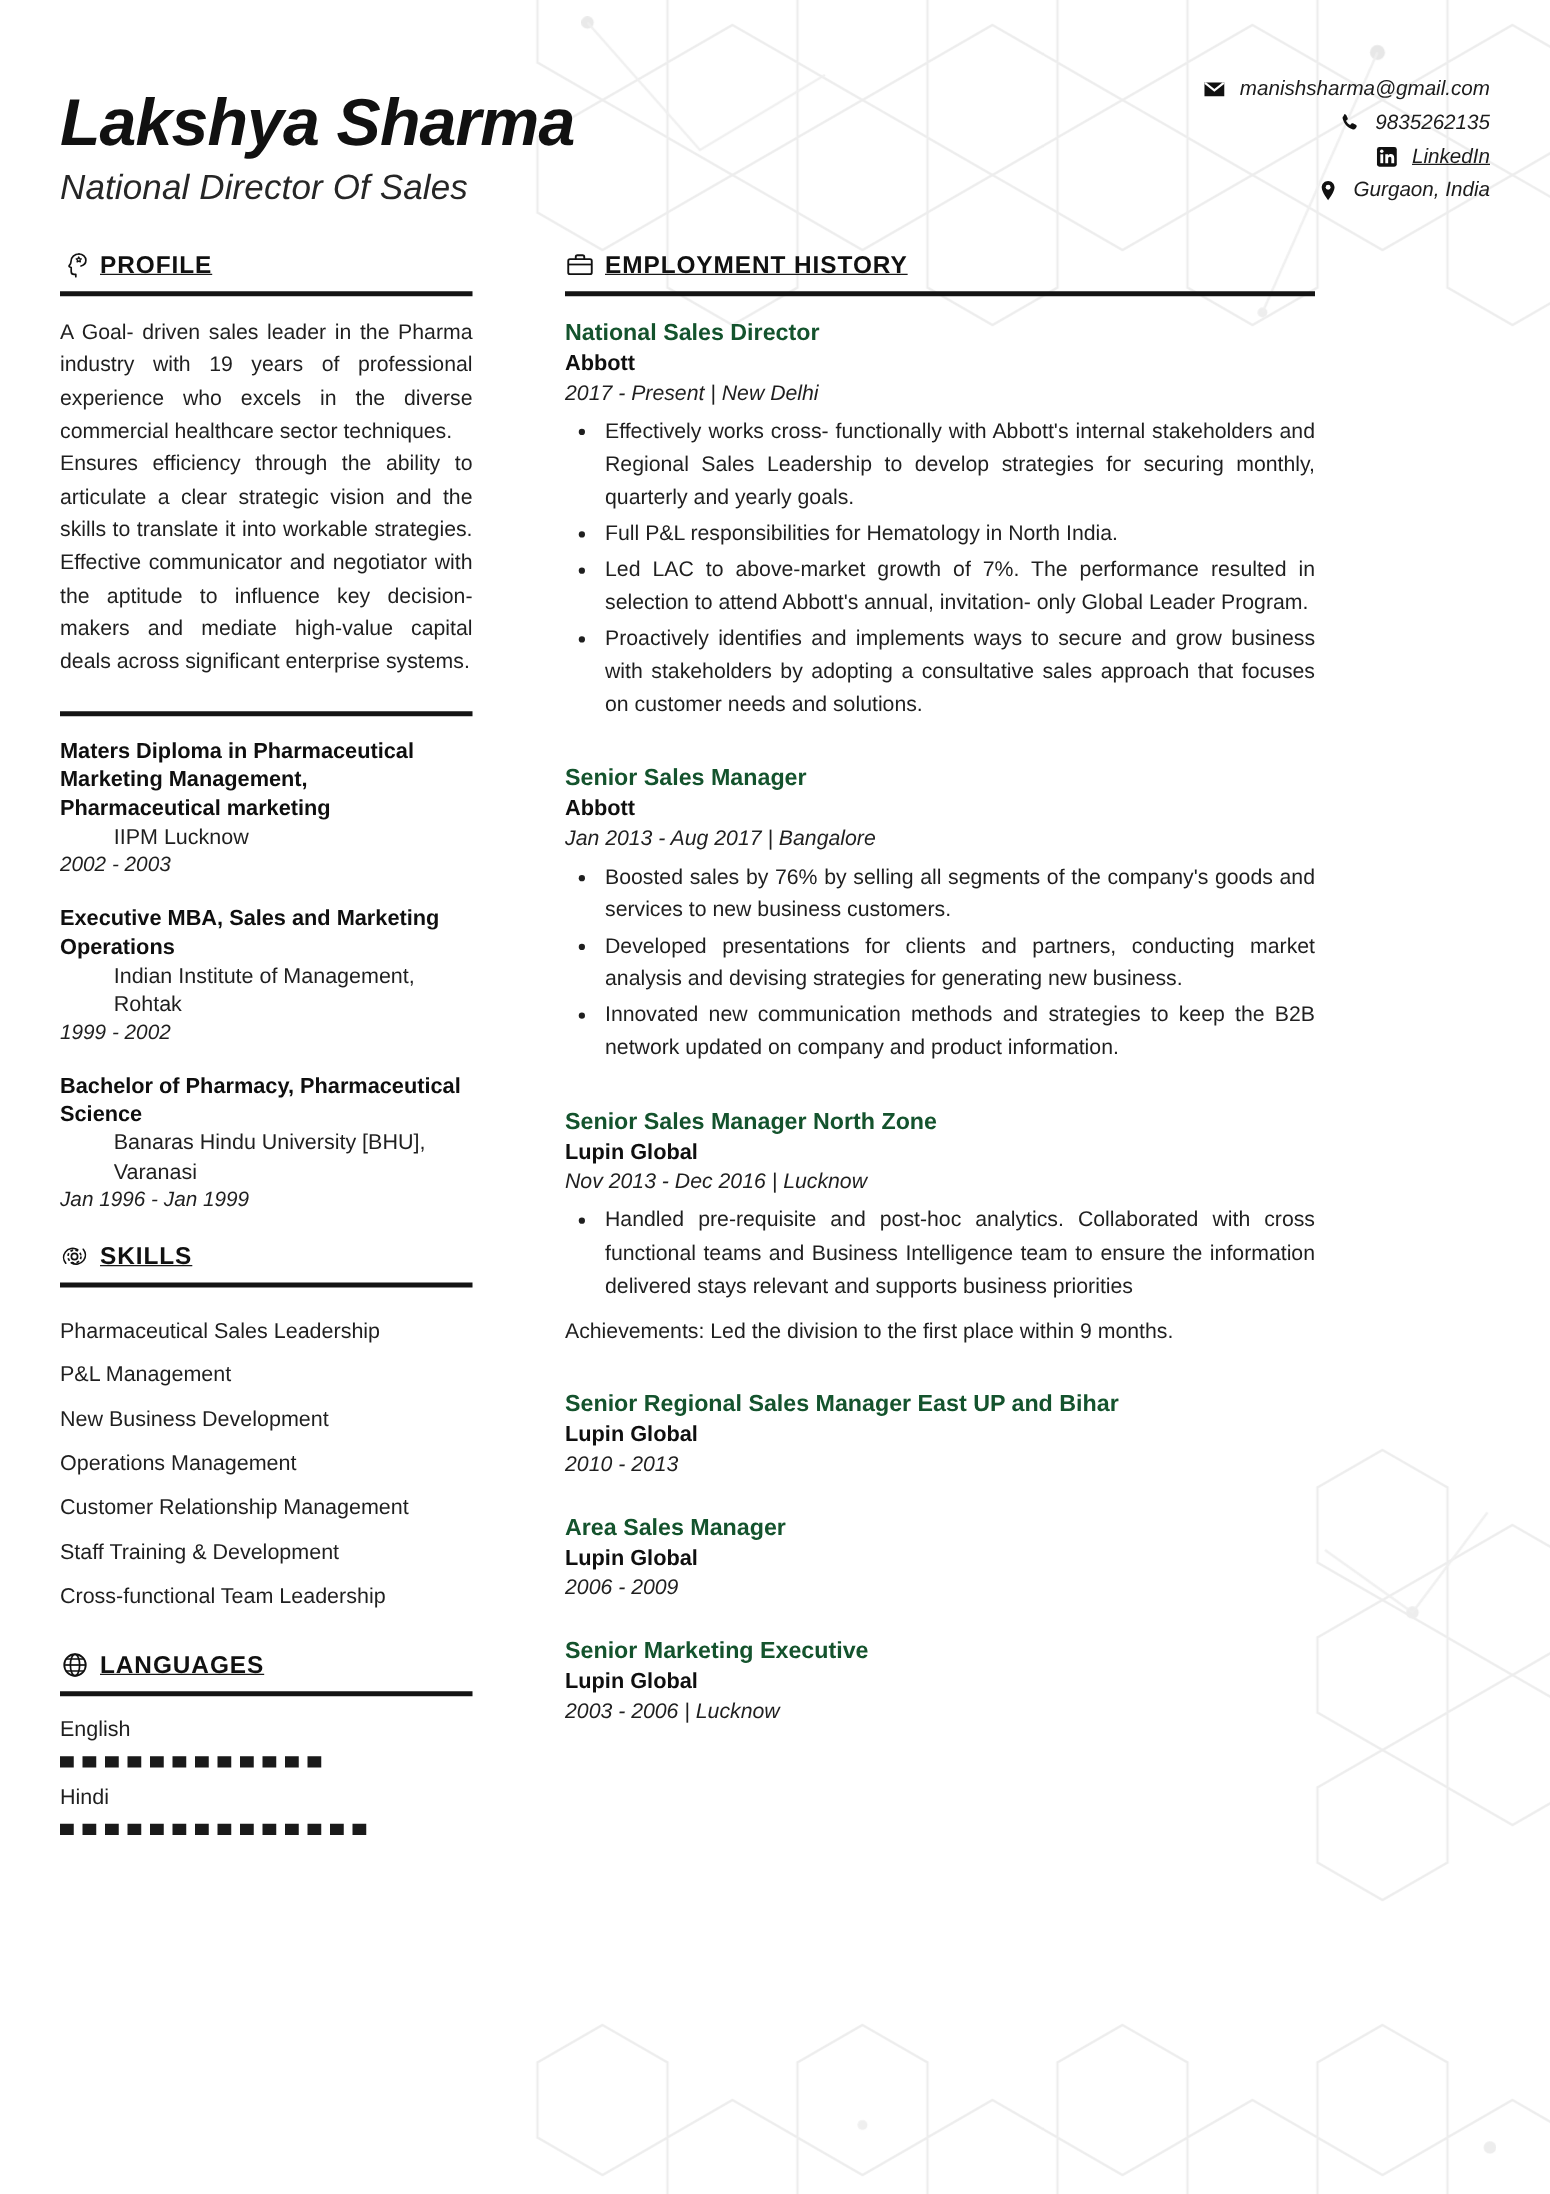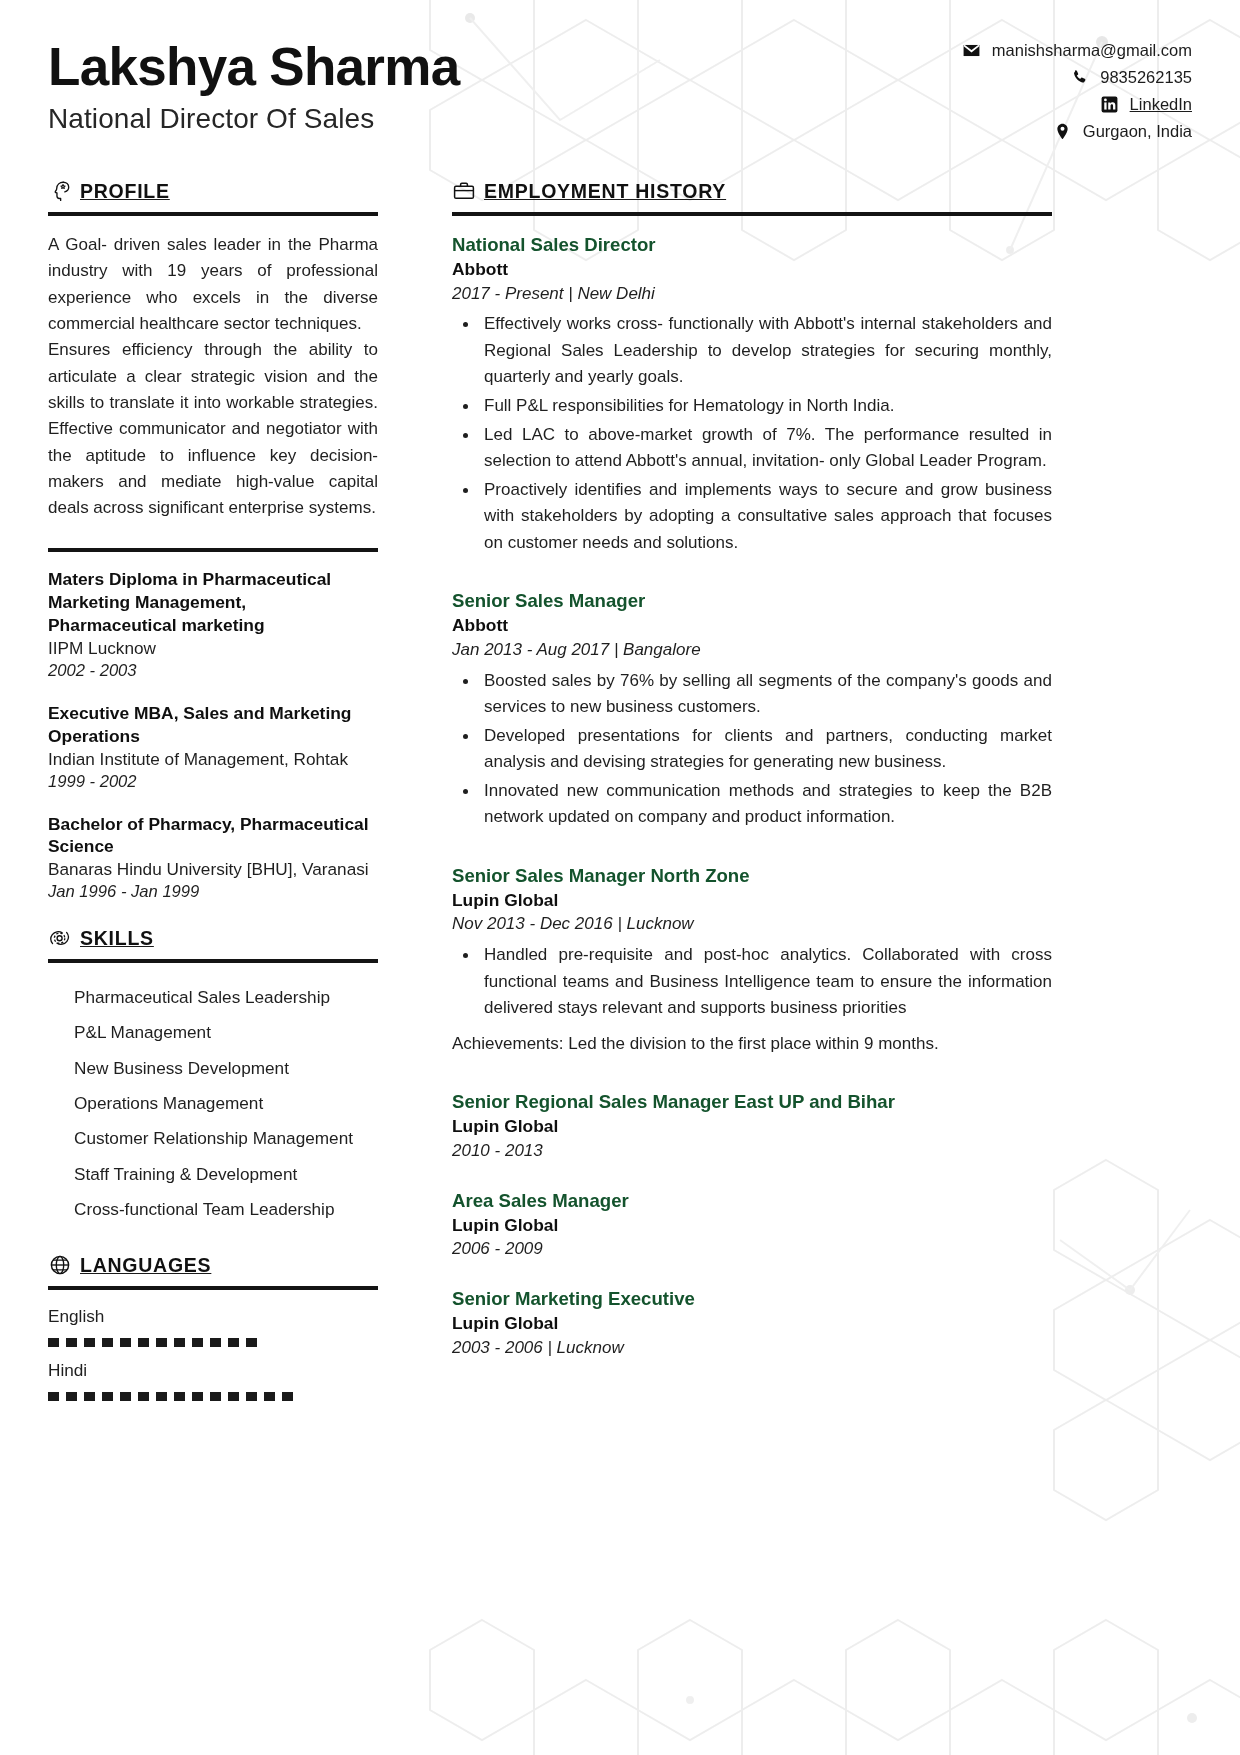--- a/index.html
+++ b/index.html
@@ -33,23 +33,24 @@
   }
 
   .content {
     position: relative;
     z-index: 2;
   }
 
   
   .header {
     display: flex;
-    align-items: center;
+    align-items: flex-end;
     justify-content: space-between;
-    padding: 25px 48px 0 48px;
+    padding: 46px 48px 0 48px;
+    font-style: italic;
   }
   .name-block { padding-top: 4px; }
   .name {
     font-size: 53px;
     font-weight: 700;
     letter-spacing: -0.7px;
     line-height: 1.06;
     color: #111111;
   }
   .job-title {
@@ -137,35 +138,35 @@
     font-size: 17.4px;
     font-weight: 700;
     line-height: 1.32;
     color: #0f0f0f;
   }
   .edu-school {
     font-size: 17.2px;
     font-weight: 400;
     line-height: 1.34;
     color: #1f1f1f;
+    margin-left: 43px;
   }
   .edu-dates {
     font-size: 16.6px;
     font-style: italic;
     color: #1f1f1f;
     line-height: 1.38;
   }
 
   
   .skill {
     font-size: 17.2px;
     color: #1f1f1f;
     padding: 6.5px 0;
     line-height: 1.3;
-    margin-left: 26px;
   }
 
   
   .lang-item { margin-bottom: 13px; }
   .lang-name {
     font-size: 17.2px;
     color: #1f1f1f;
     margin-bottom: 11px;
   }
   .lang-bar {

